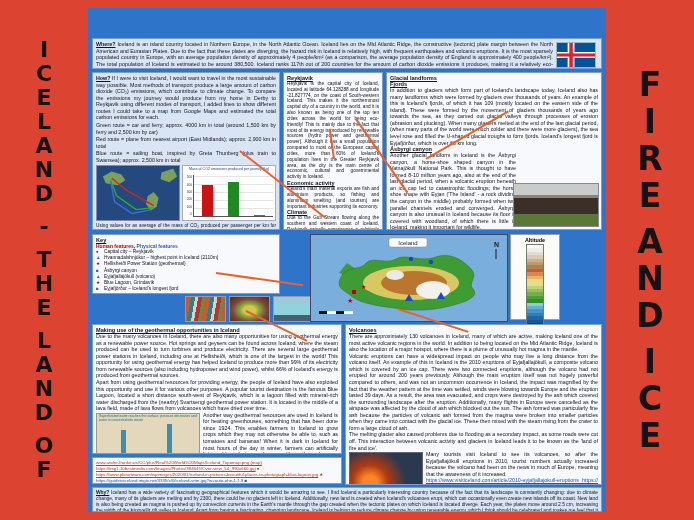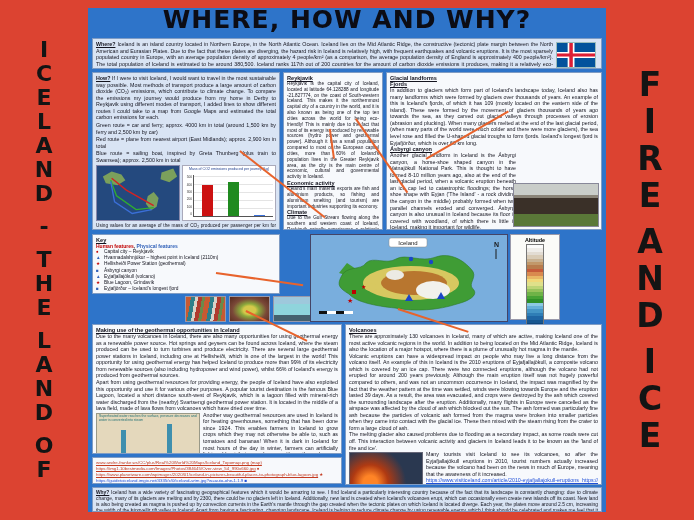--- a/index.html
+++ b/index.html
@@ -106,21 +106,20 @@
       <div class="bl">N</div>
       <div class="bl">D</div>
       <div class="bsp"></div>
       <div class="bl">I</div>
       <div class="bl">C</div>
       <div class="bl">E</div>
     </div>
 
   <div id="content">
 
-    <div id="title">WHERE, HOW AND WHY?</div>
 
     <div id="where-box" class="box bluebox">
       <div class="t"><span class="lead">Where?</span>
         <span>Iceland is an island country located in Northern Europe, in the North Atlantic Ocean. Iceland lies on the Mid Atlantic Ridge, the constructive (tectonic) plate margin between the North American and Eurasian Plates. Due to the fact that these plates are diverging, the hazard risk in Iceland is relatively high, with frequent earthquakes and volcanic eruptions. It is the most sparsely populated country in Europe, with an average population density of approximately 4 people/km² (as a comparison, the average population density of England is approximately 400 people/km²). The total population of Iceland is estimated to be around 380,500. Iceland ranks 117th out of 200 countries for the amount of carbon dioxide emissions it produces, making it a relatively eco-friendly country as a whole.</span>
         <span class="link">https://flagpedia.net/iceland-flag-colors/</span>
       </div>
       <svg id="flag" viewBox="0 0 25 18" preserveAspectRatio="none">
         <rect width="25" height="18" fill="#02529C"></rect>
         <rect x="7" width="4.5" height="18" fill="#fff"></rect>
           <rect y="6.75" width="25" height="4.5" fill="#fff"></rect>

